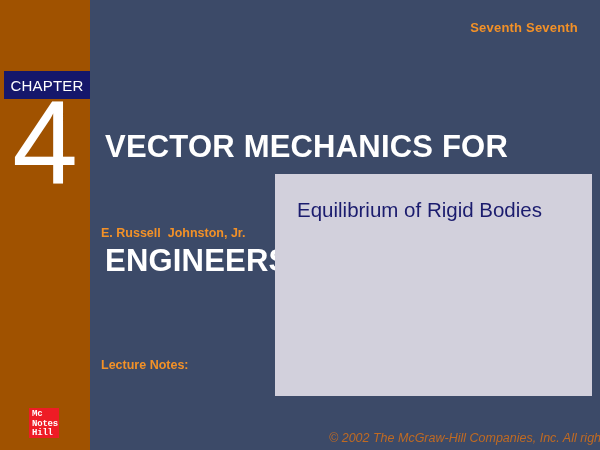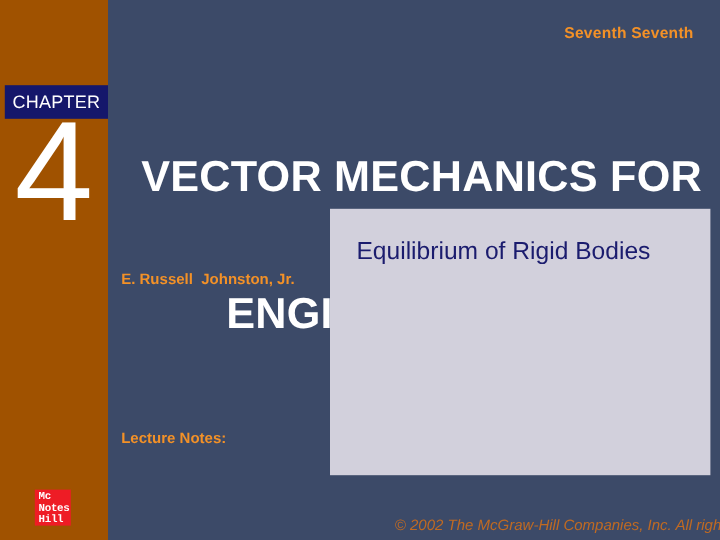--- a/index.html
+++ b/index.html
@@ -85,26 +85,25 @@
     font-weight: bold;
     letter-spacing: 0.2px;
   }
   
   #title {
     position: absolute;
     left: 105px;
     top: 52px;
     width: 480px;
     color: #ffffff;
-    font-size: 36px;
+    font-size: 31px;
     font-weight: bold;
     line-height: 38px;
     letter-spacing: 0.2px;
     white-space: pre;
-    text-align: right;
   }
   #title .line { display: block; }
 
   
   #authors {
     position: absolute;
     left: 101px;
     top: 178px;
     width: 180px;
     color: #f39127;

